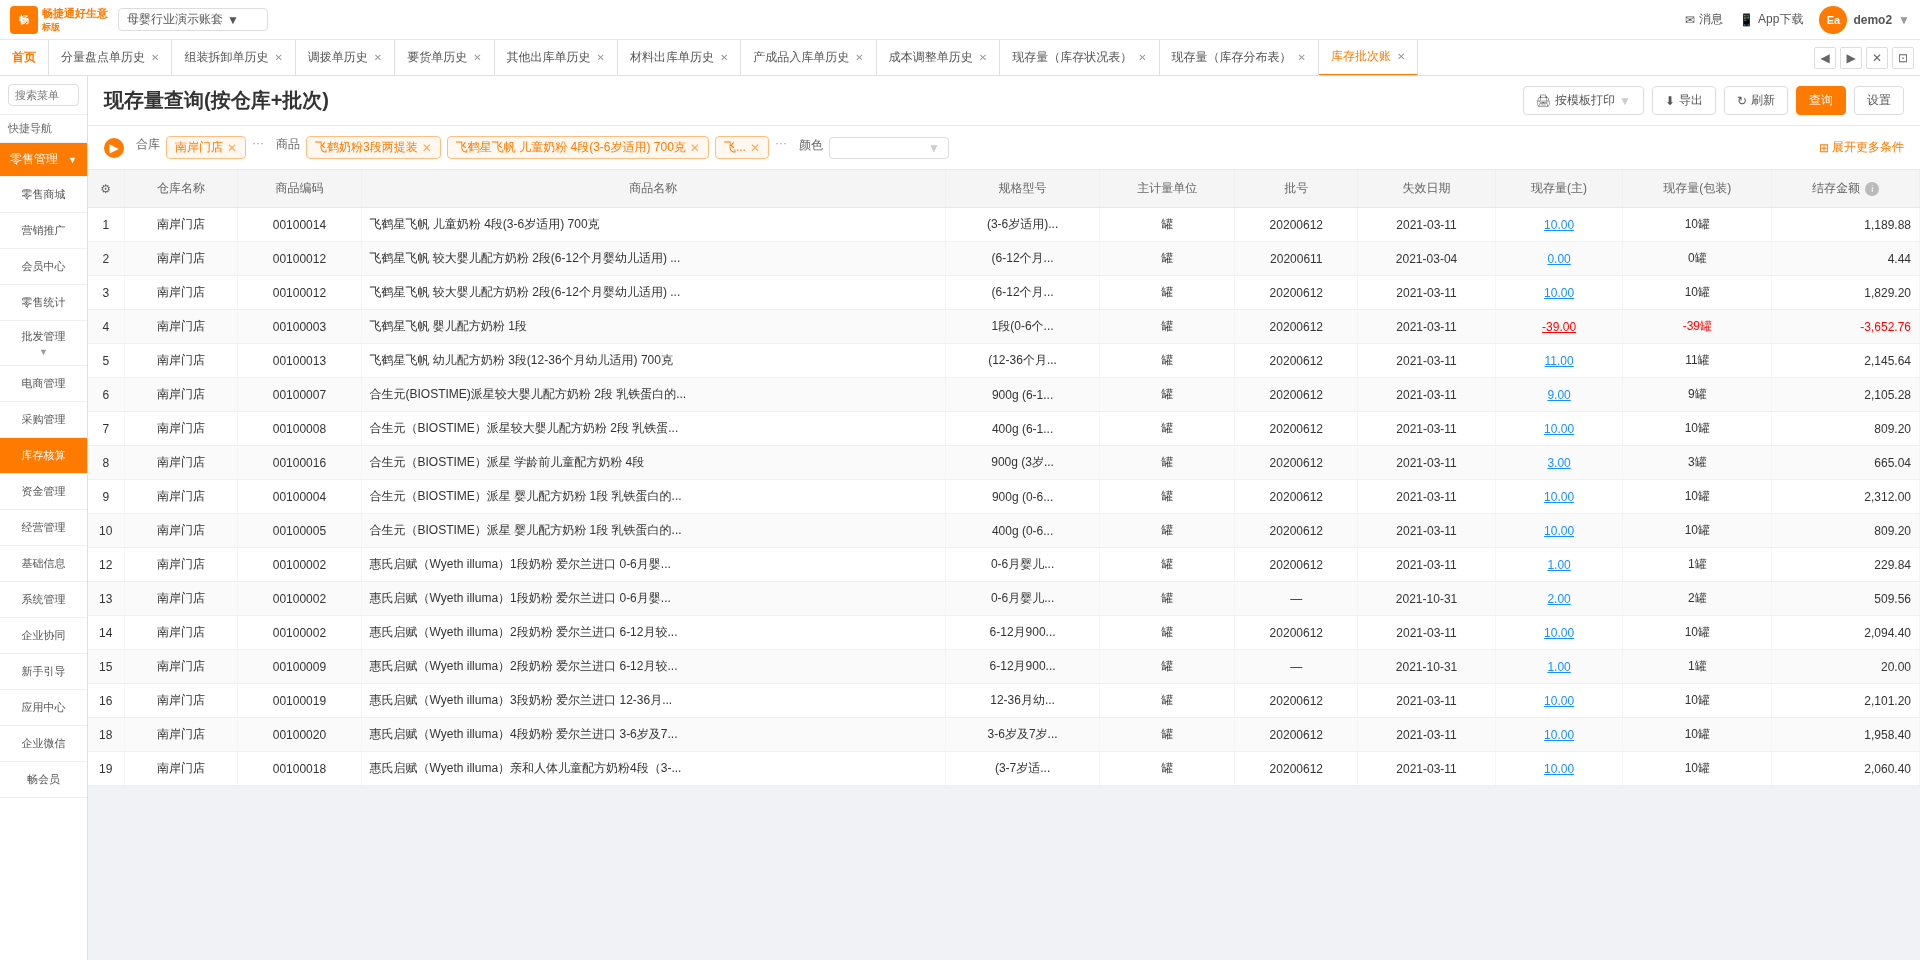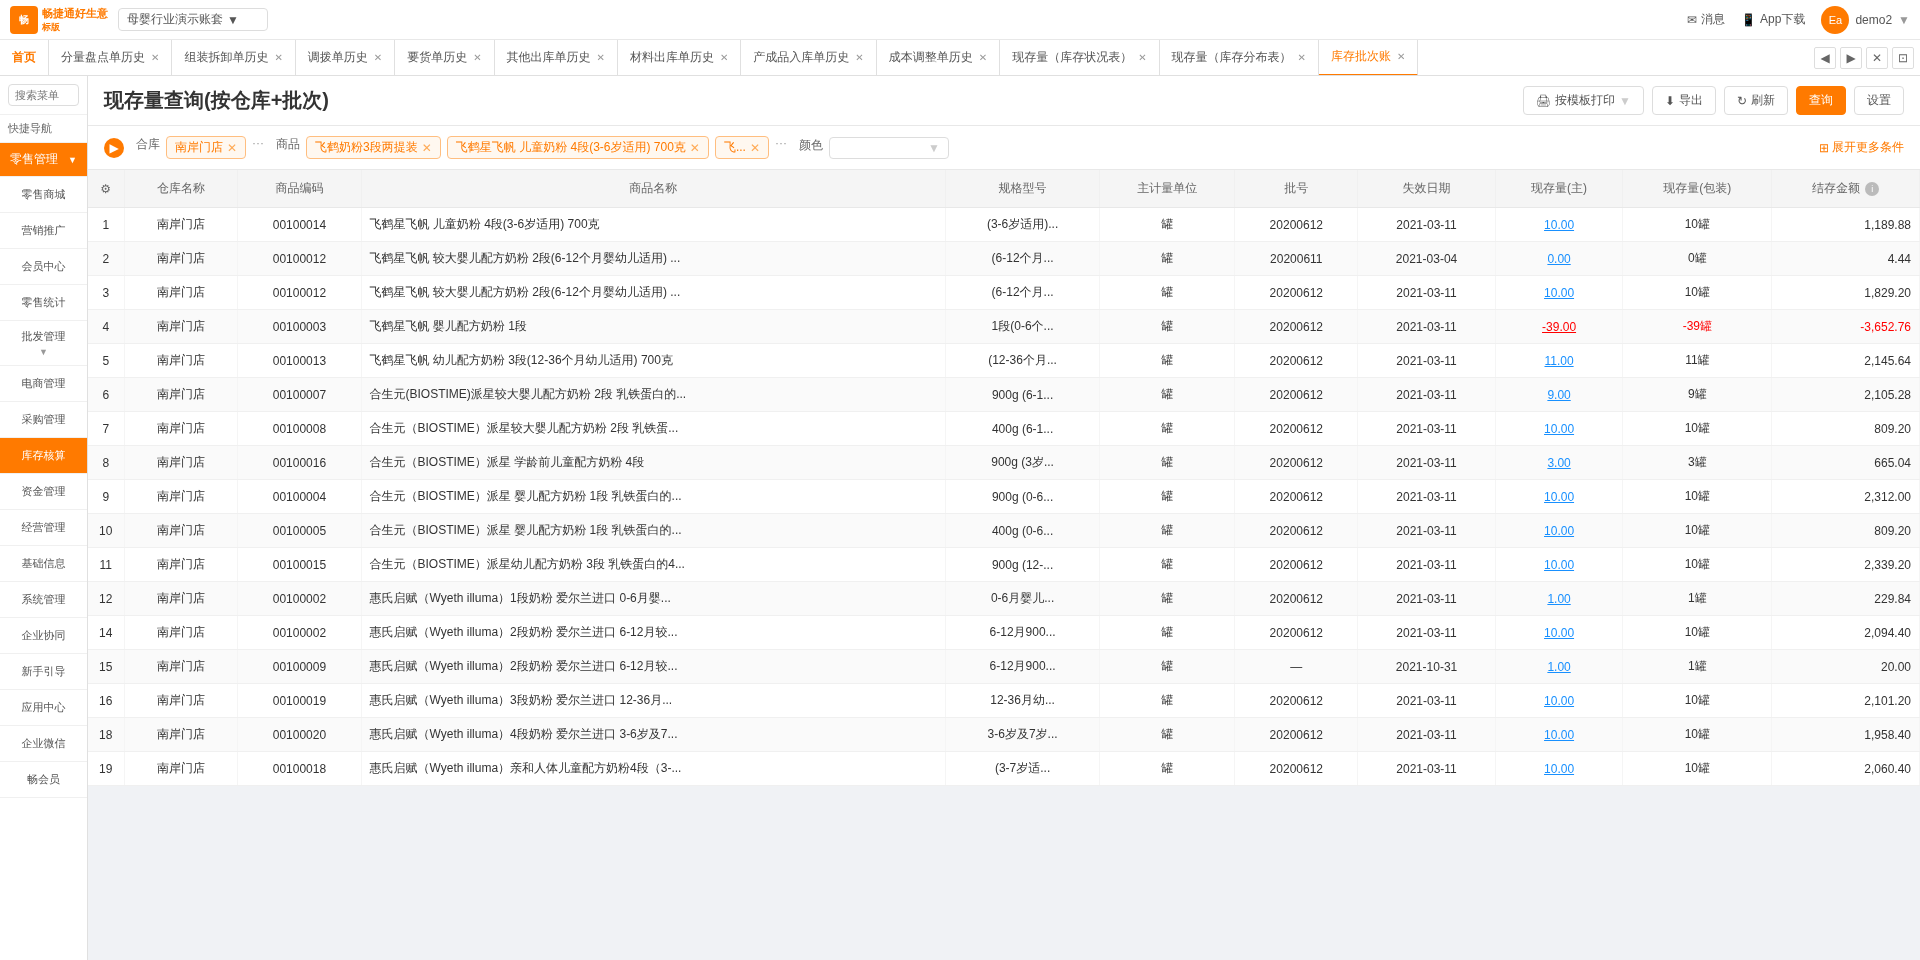--- a/index.html
+++ b/index.html
@@ -124,21 +124,21 @@
 
   <div class="top-right">
     <div class="top-right-item">
       <span>✉</span>
       <span>消息</span>
     </div>
     <div class="top-right-item">
       <span>📱</span>
       <span>App下载</span>
     </div>
-    <div style="display:flex;align-items:center;gap:6px;">
+    <div style="display:flex;align-items:center;gap:6px;font-weight:bold;">
       <div class="avatar">Ea</div>
       <span>demo2</span>
       <span style="color:#999;">▼</span>
     </div>
   </div>
 </div>
 
 <div class="tab-bar">
   <div class="tab-item home">
     <span>首页</span>
@@ -480,44 +480,44 @@
                 <td class="td-left">合生元（BIOSTIME）派星 婴儿配方奶粉 1段 乳铁蛋白的...</td>
                 <td>400g (0-6...</td>
                 <td>罐</td>
                 <td>20200612</td>
                 <td>2021-03-11</td>
                 <td class="td-link">10.00</td>
                 <td>10罐</td>
                 <td class="td-right">809.20</td>
               </tr>
               <tr>
-                <td>11</td>
-                <td>南岸门店</td>
-                <td>00100015</td>
-                <td class="td-left">合生元（BIOSTIME）派星幼儿配方奶粉 3段 乳铁蛋白的4...</td>
-                <td>900g (12-...</td>
-                <td>罐</td>
-                <td>20200612</td>
-                <td>2021-03-11</td>
-                <td class="td-link">10.00</td>
-                <td>10罐</td>
-                <td class="td-right">2,339.20</td>
-              </tr>
-              <tr>
                 <td>12</td>
                 <td>南岸门店</td>
                 <td>00100002</td>
                 <td class="td-left">惠氏启赋（Wyeth illuma）1段奶粉 爱尔兰进口 0-6月婴...</td>
                 <td>0-6月婴儿...</td>
                 <td>罐</td>
                 <td>20200612</td>
                 <td>2021-03-11</td>
                 <td class="td-link">1.00</td>
                 <td>1罐</td>
                 <td class="td-right">229.84</td>
+              </tr>
+              <tr>
+                <td>13</td>
+                <td>南岸门店</td>
+                <td>00100002</td>
+                <td class="td-left">惠氏启赋（Wyeth illuma）1段奶粉 爱尔兰进口 0-6月婴...</td>
+                <td>0-6月婴儿...</td>
+                <td>罐</td>
+                <td>—</td>
+                <td>2021-10-31</td>
+                <td class="td-link">2.00</td>
+                <td>2罐</td>
+                <td class="td-right">509.56</td>
               </tr>
               <tr>
                 <td>14</td>
                 <td>南岸门店</td>
                 <td>00100002</td>
                 <td class="td-left">惠氏启赋（Wyeth illuma）2段奶粉 爱尔兰进口 6-12月较...</td>
                 <td>6-12月900...</td>
                 <td>罐</td>
                 <td>20200612</td>
                 <td>2021-03-11</td>

